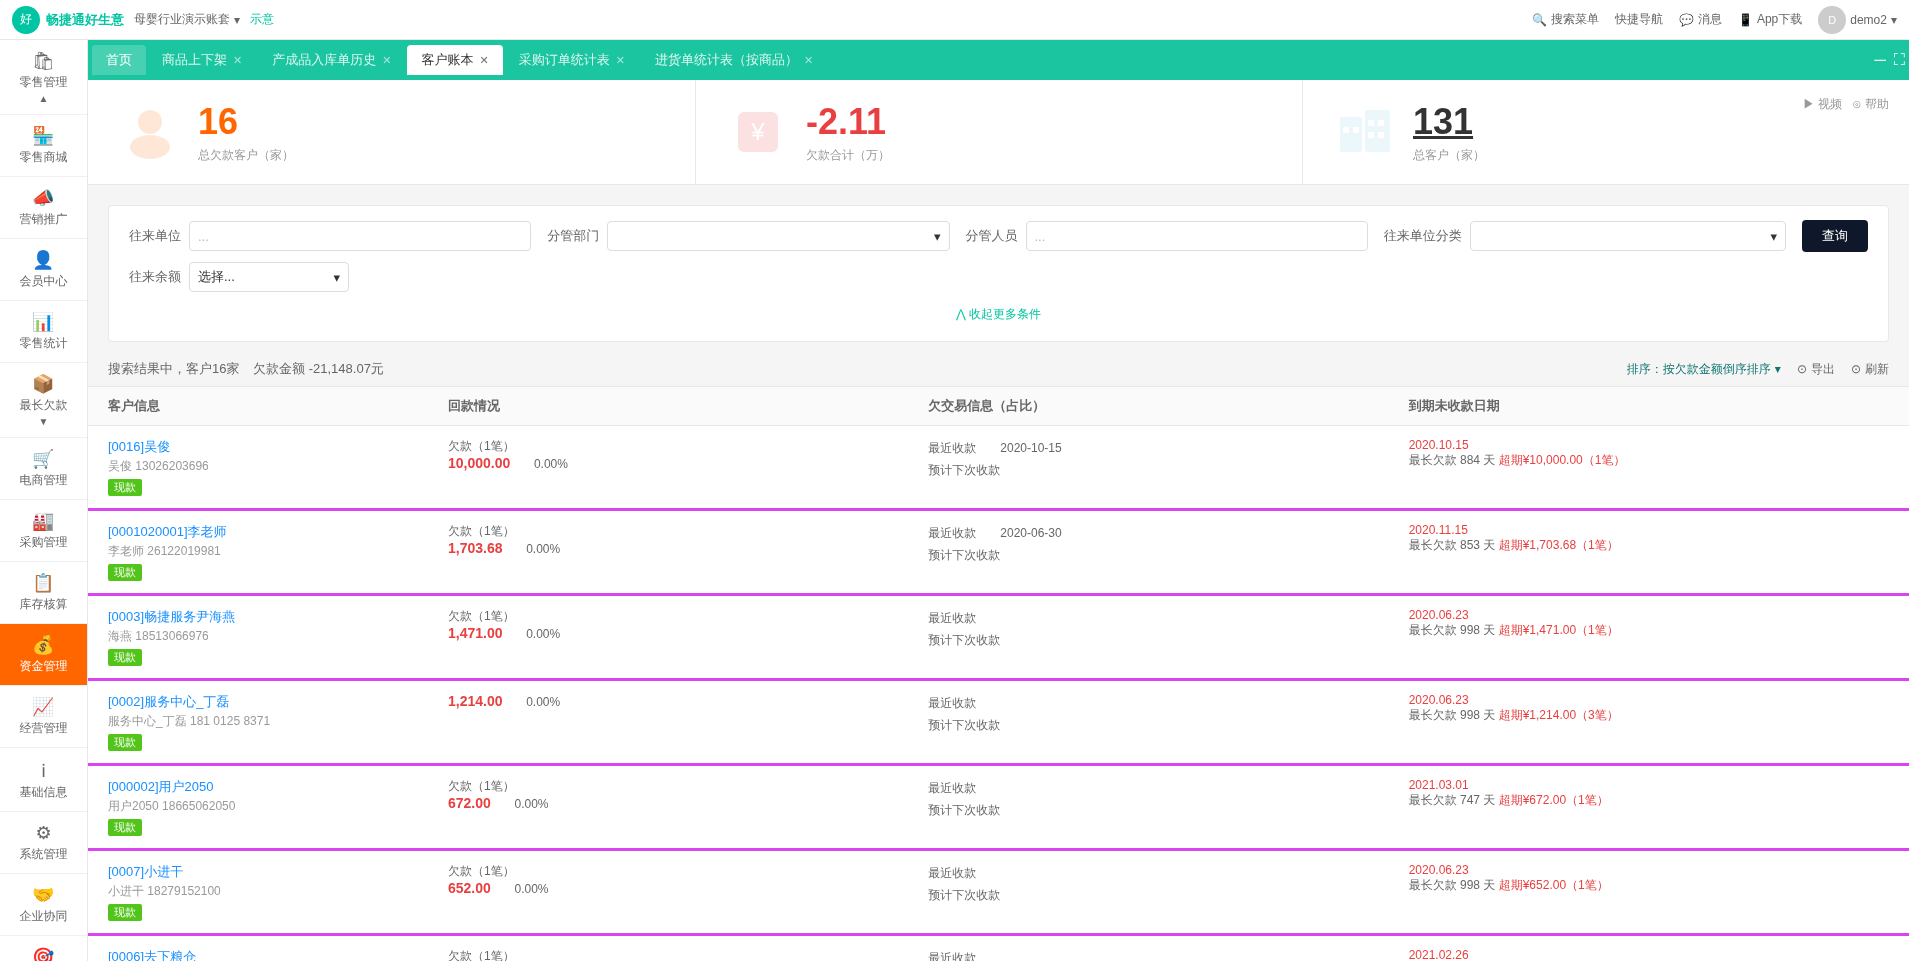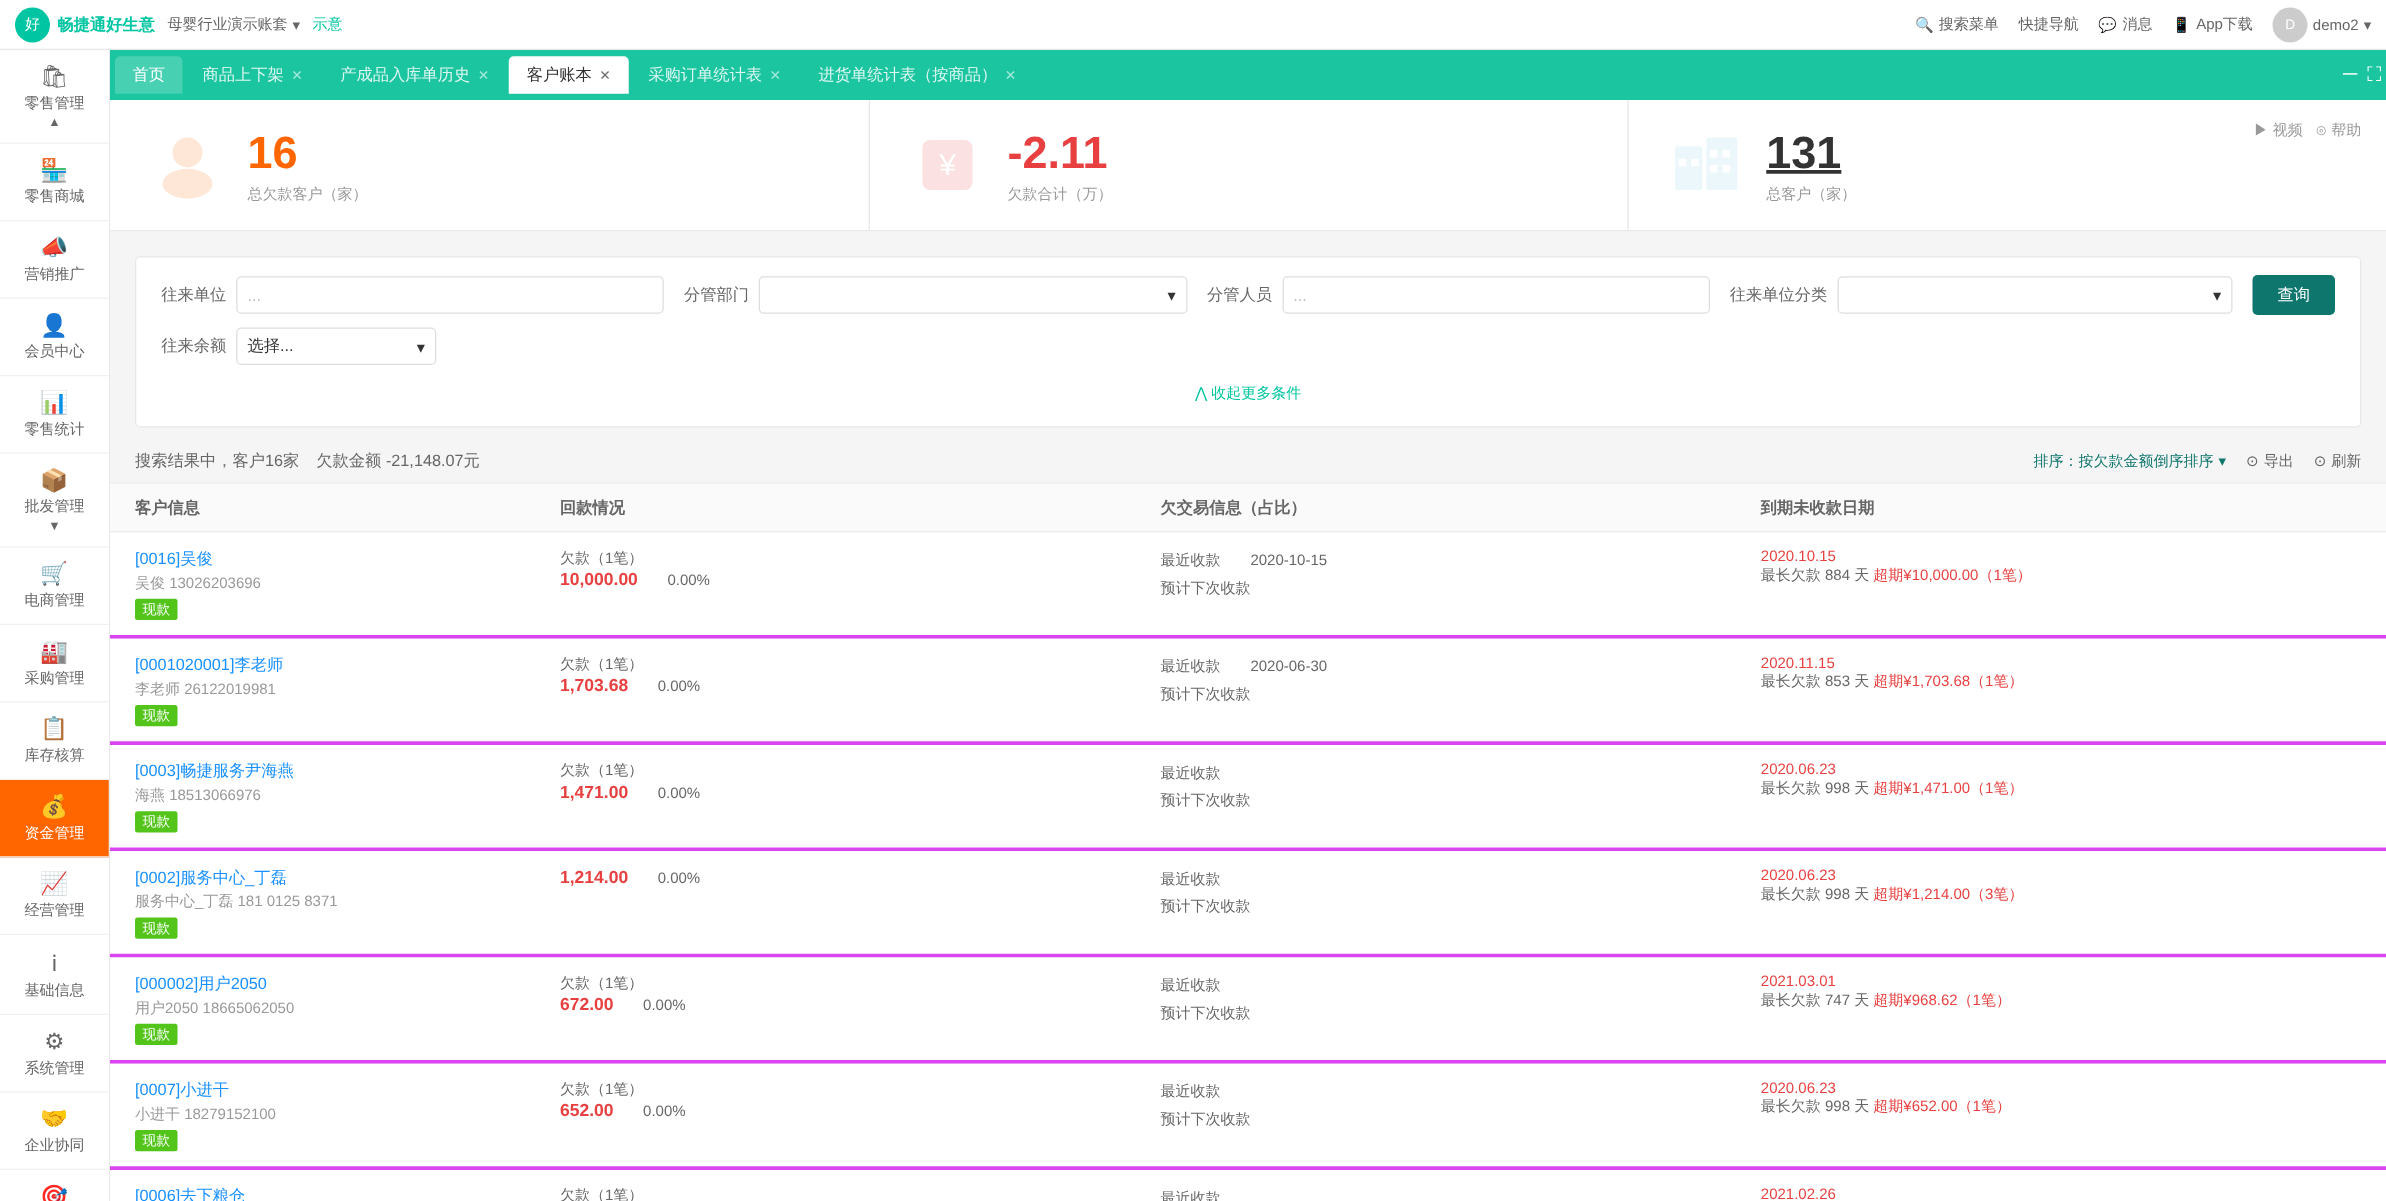--- a/index.html
+++ b/index.html
@@ -82,21 +82,21 @@
     .filter-label { color: #666; font-size: 13px; white-space: nowrap; }
     .filter-input {
       flex: 1; border: 1px solid #ddd; border-radius: 4px;
       padding: 5px 8px; font-size: 13px; color: #333;
       display: flex; align-items: center; justify-content: space-between;
       cursor: pointer; min-height: 30px;
     }
     .filter-input .dots { color: #bbb; }
     .collapse-bar { text-align: center; color: #00c5a0; cursor: pointer; font-size: 12px; padding: 4px; }
     .search-btn {
-      background: #0f766e; color: #fff; border: none; border-radius: 4px;
+      background: #0f172a; color: #fff; border: none; border-radius: 4px;
       padding: 7px 20px; cursor: pointer; font-size: 13px; font-family: Liberation Serif, serif;
     }
 
     
     .results-bar {
       display: flex; align-items: center; justify-content: space-between;
       padding: 8px 20px; color: #666; font-size: 13px;
     }
     .results-bar .actions { display: flex; gap: 16px; align-items: center; }
     .results-bar .sort-btn, .results-bar .export-btn, .results-bar .refresh-btn {
@@ -185,21 +185,21 @@
     <div class="sidebar-item">
       <span class="sidebar-icon">👤</span>
       <span>会员中心</span>
     </div>
     <div class="sidebar-item">
       <span class="sidebar-icon">📊</span>
       <span>零售统计</span>
     </div>
     <div class="sidebar-item">
       <span class="sidebar-icon">📦</span>
-      <span>批发管理</span>
+      <span>最长欠款</span>
       <span style="font-size:10px;">▼</span>
     </div>
     <div class="sidebar-item">
       <span class="sidebar-icon">🛒</span>
       <span>电商管理</span>
     </div>
     <div class="sidebar-item">
       <span class="sidebar-icon">🏭</span>
       <span>采购管理</span>
     </div>
@@ -526,21 +526,21 @@
       </div>
     </div>
     <div>
       <div class="recovery-item">最近收款　　</div>
       <div class="recovery-item">预计下次收款</div>
     </div>
     <div>
       <div class="overdue-date">2021.03.01</div>
       <div>
         <span class="overdue-days">最长欠款 747 天 </span>
-        <a class="overdue-amount">超期¥968.62（1笔）</a>
+        <a class="overdue-amount">超期¥672.00（1笔）</a>
       </div>
     </div>
   </div>
             <div class="table-row">
     <div>
       <div>
         <a class="customer-name">[0007]小进干</a>
       </div>
       <div class="customer-sub">小进干 18279152100</div>
       <span class="tag-xian">现款</span>

